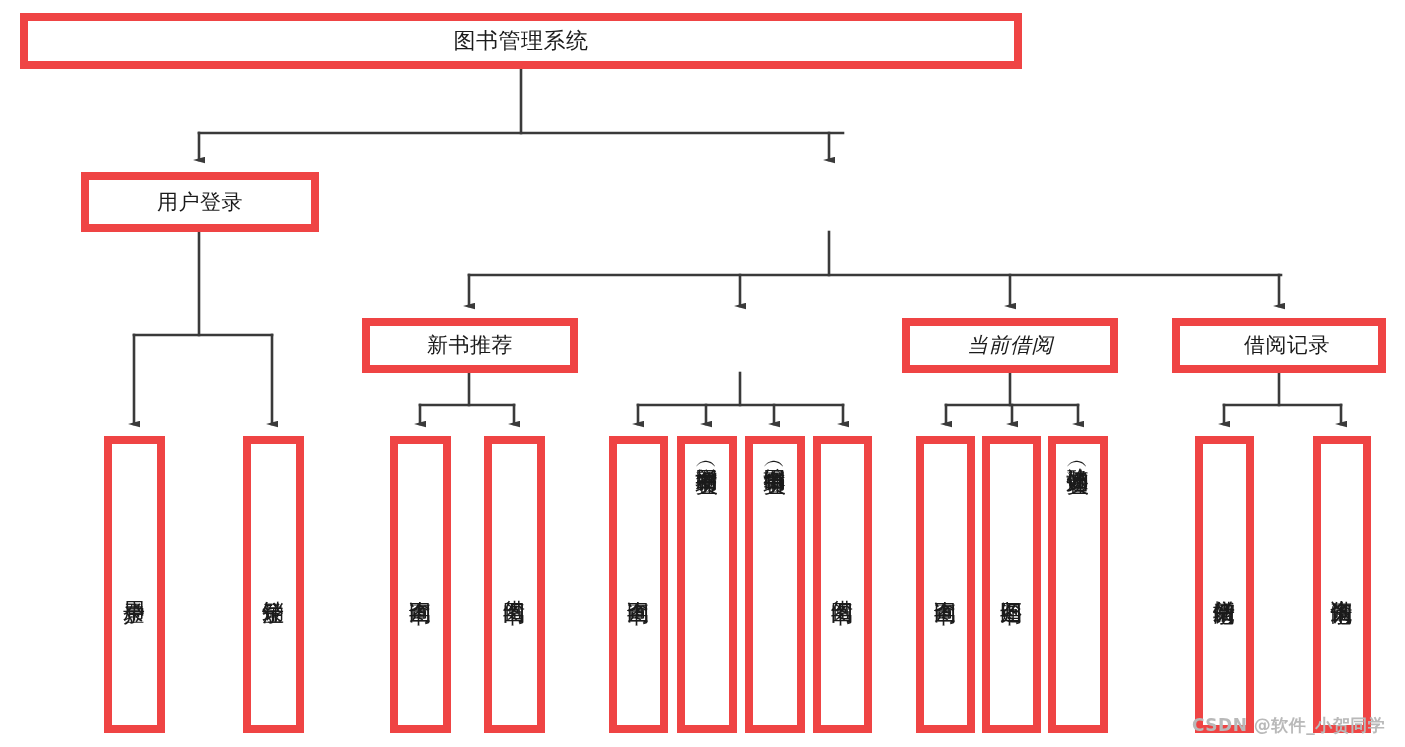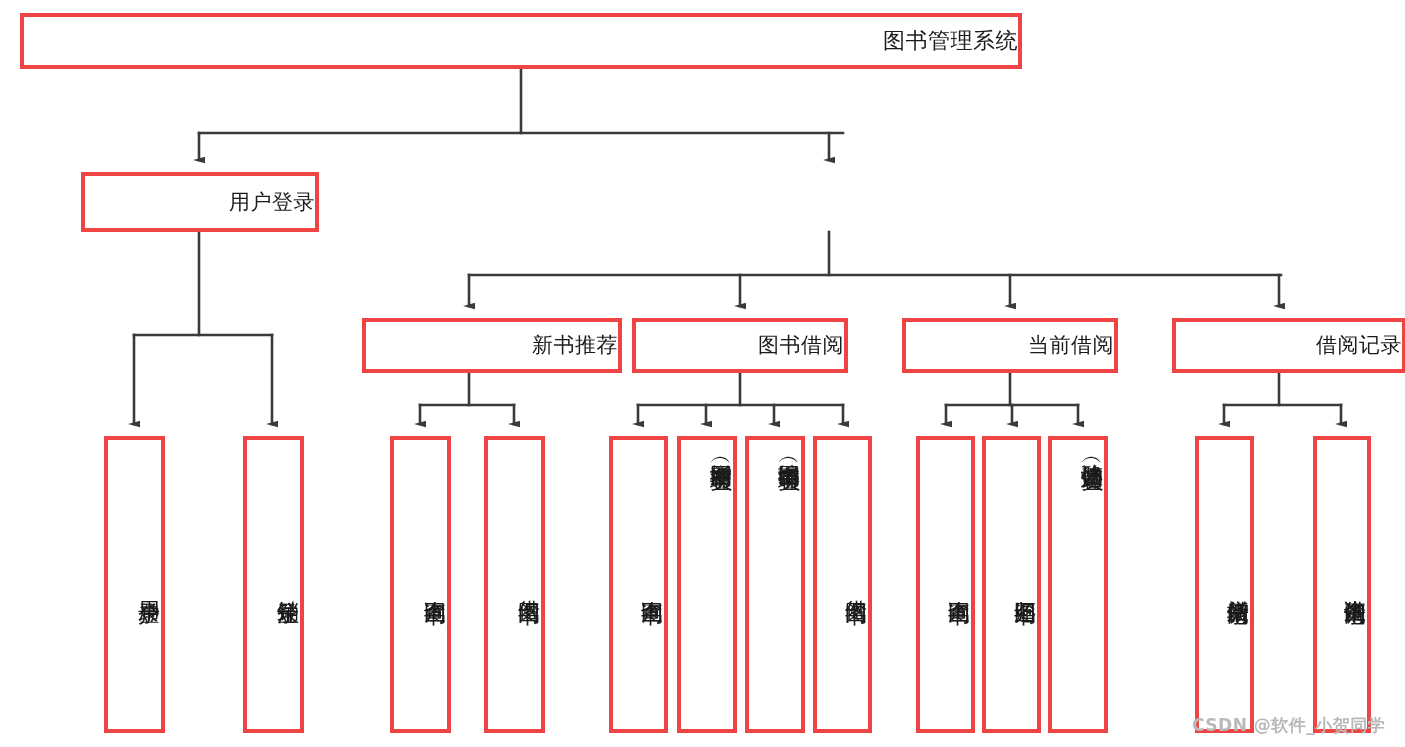--- a/index.html
+++ b/index.html
@@ -22,24 +22,24 @@
     left: 0;
     top: 0;
     width: 1405px;
     height: 747px;
     pointer-events: none;
   }
   .node {
     position: absolute;
     box-sizing: border-box;
     background: #ffffff;
-    border: 4px solid #ef4444;
+    border: 8px solid #ef4444;
     display: flex;
     align-items: center;
-    justify-content: flex-end;
+    justify-content: center;
     color: #1b1b1b;
   }
   .node .label {
     display: block;
     text-align: center;
     line-height: 1.18;
     letter-spacing: 0.5px;
   }
   
   .node.horiz .label {
@@ -126,30 +126,27 @@
   </svg>
 
   <div class="node horiz root" style="left:20px; top:13px; width:1002px; height:56px;">
     <span class="label">图书管理系统</span>
   </div>
 
   <div class="node horiz" style="left:81px; top:172px; width:238px; height:60px;">
     <span class="label">用户登录</span>
   </div>
 
-  <div class="node horiz" style="left:362px; top:318px; width:260px; height:55px;">
+  <div class="node horiz" style="left:362px; top:318px; width:216px; height:55px;">
     <span class="label">新书推荐</span>
   </div>
-  <div class="node horiz" style="left:632px; top:318px; width:216px; height:55px;">
-    <span class="label">图书借阅</span>
-  </div>
-  <div class="node horiz" style="left:902px; top:318px; width:216px; height:55px;">
+  <div class="node horiz" style="left:902px; top:318px; width:216px; height:55px;font-style:italic;">
     <span class="label">当前借阅</span>
   </div>
-  <div class="node horiz" style="left:1172px; top:318px; width:234px; height:55px;padding-left:16px;">
+  <div class="node horiz" style="left:1172px; top:318px; width:214px; height:55px;padding-left:16px;">
     <span class="label">借阅记录</span>
   </div>
 
   <div class="node vert" style="left:104px; top:436px; width:61px; height:297px; align-items:center; padding-top:0;">
     <span class="label">用户登录</span>
   </div>
   <div class="node vert" style="left:243px; top:436px; width:61px; height:297px; align-items:center; padding-top:0;">
     <span class="label">注销登录</span>
   </div>
 

